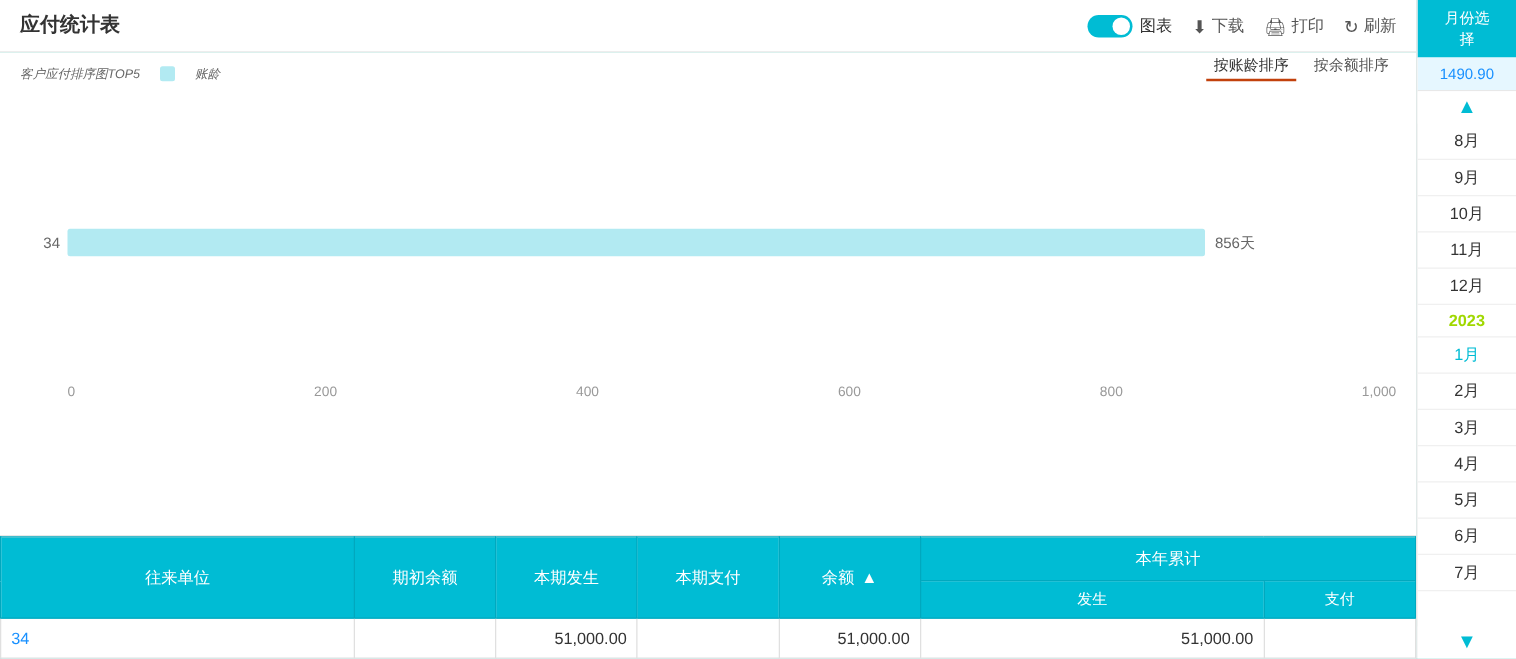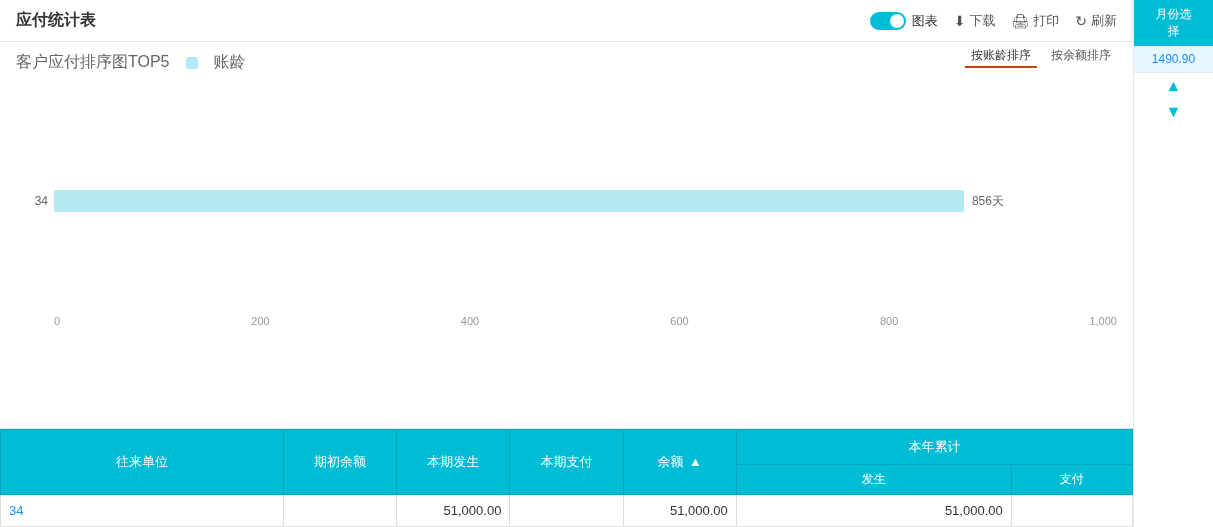--- a/index.html
+++ b/index.html
@@ -16,21 +16,21 @@
     .toggle-wrap { display: flex; align-items: center; gap: 6px; font-family: Liberation Mono, monospace; }
     .toggle { width: 36px; height: 18px; background: #00bcd4; border-radius: 9px; position: relative; cursor: pointer; }
     .toggle::after { content: ''; position: absolute; width: 14px; height: 14px; background: #fff; border-radius: 50%; top: 2px; right: 2px; }
     .action-btn { display: flex; align-items: center; gap: 4px; color: #555; cursor: pointer; font-size: 13px; }
     .icon-download::before { content: '⬇'; font-size: 14px; }
     .icon-print::before { content: '🖨'; font-size: 14px; }
     .icon-refresh::before { content: '↻'; font-size: 14px; }
 
     
     .chart-section { flex: 1; padding: 10px 16px; background: #fff; overflow: hidden; }
-    .chart-legend { display: flex; align-items: center; gap: 16px; margin-bottom: 8px; font-size: 16px; color: #666; }
+    .chart-legend { display: flex; align-items: center; gap: 16px; margin-bottom: 8px; font-size: 10px; color: #666; font-style: italic; }
     .legend-dot { width: 12px; height: 12px; border-radius: 2px; display: inline-block; }
     .chart-controls { float: right; display: flex; gap: 8px; margin-top: -20px; }
     .chart-control-btn { font-size: 12px; color: #555; cursor: pointer; padding: 2px 6px; border-bottom: 2px solid transparent; }
     .chart-control-btn.active { border-bottom: 2px solid #c2410c; color: #333; }
     .chart-wrapper { position: relative; height: 280px; margin-top: 10px; }
 
     
     .x-axis { display: flex; justify-content: space-between; margin-left: 38px; margin-top: 4px; font-size: 11px; color: #999; padding-right: 0px; }
 
     
@@ -160,15 +160,31 @@
     </tr>
           </tbody>
       </table>
     </div>
   </div>
 
   <div class="sidebar">
     <div class="sidebar-header">月份选择</div>
     <div class="sidebar-date">1490.90</div>
     <button class="sidebar-nav-btn">▲</button>
+    <div class="sidebar-scroll" id="sidebar-months">
+
+    <div class="sidebar-month">8月</div>
+        <div class="sidebar-month">9月</div>
+        <div class="sidebar-month">10月</div>
+        <div class="sidebar-month">11月</div>
+        <div class="sidebar-month">12月</div>
+        <div class="sidebar-month year-label">2023</div>
+        <div class="sidebar-month current">1月</div>
+        <div class="sidebar-month">2月</div>
+        <div class="sidebar-month">3月</div>
+        <div class="sidebar-month">4月</div>
+        <div class="sidebar-month">5月</div>
+        <div class="sidebar-month">6月</div>
+        <div class="sidebar-month">7月</div>
+      </div>
     <button class="sidebar-nav-btn">▼</button>
   </div>
 </div>
 
 </body></html>

